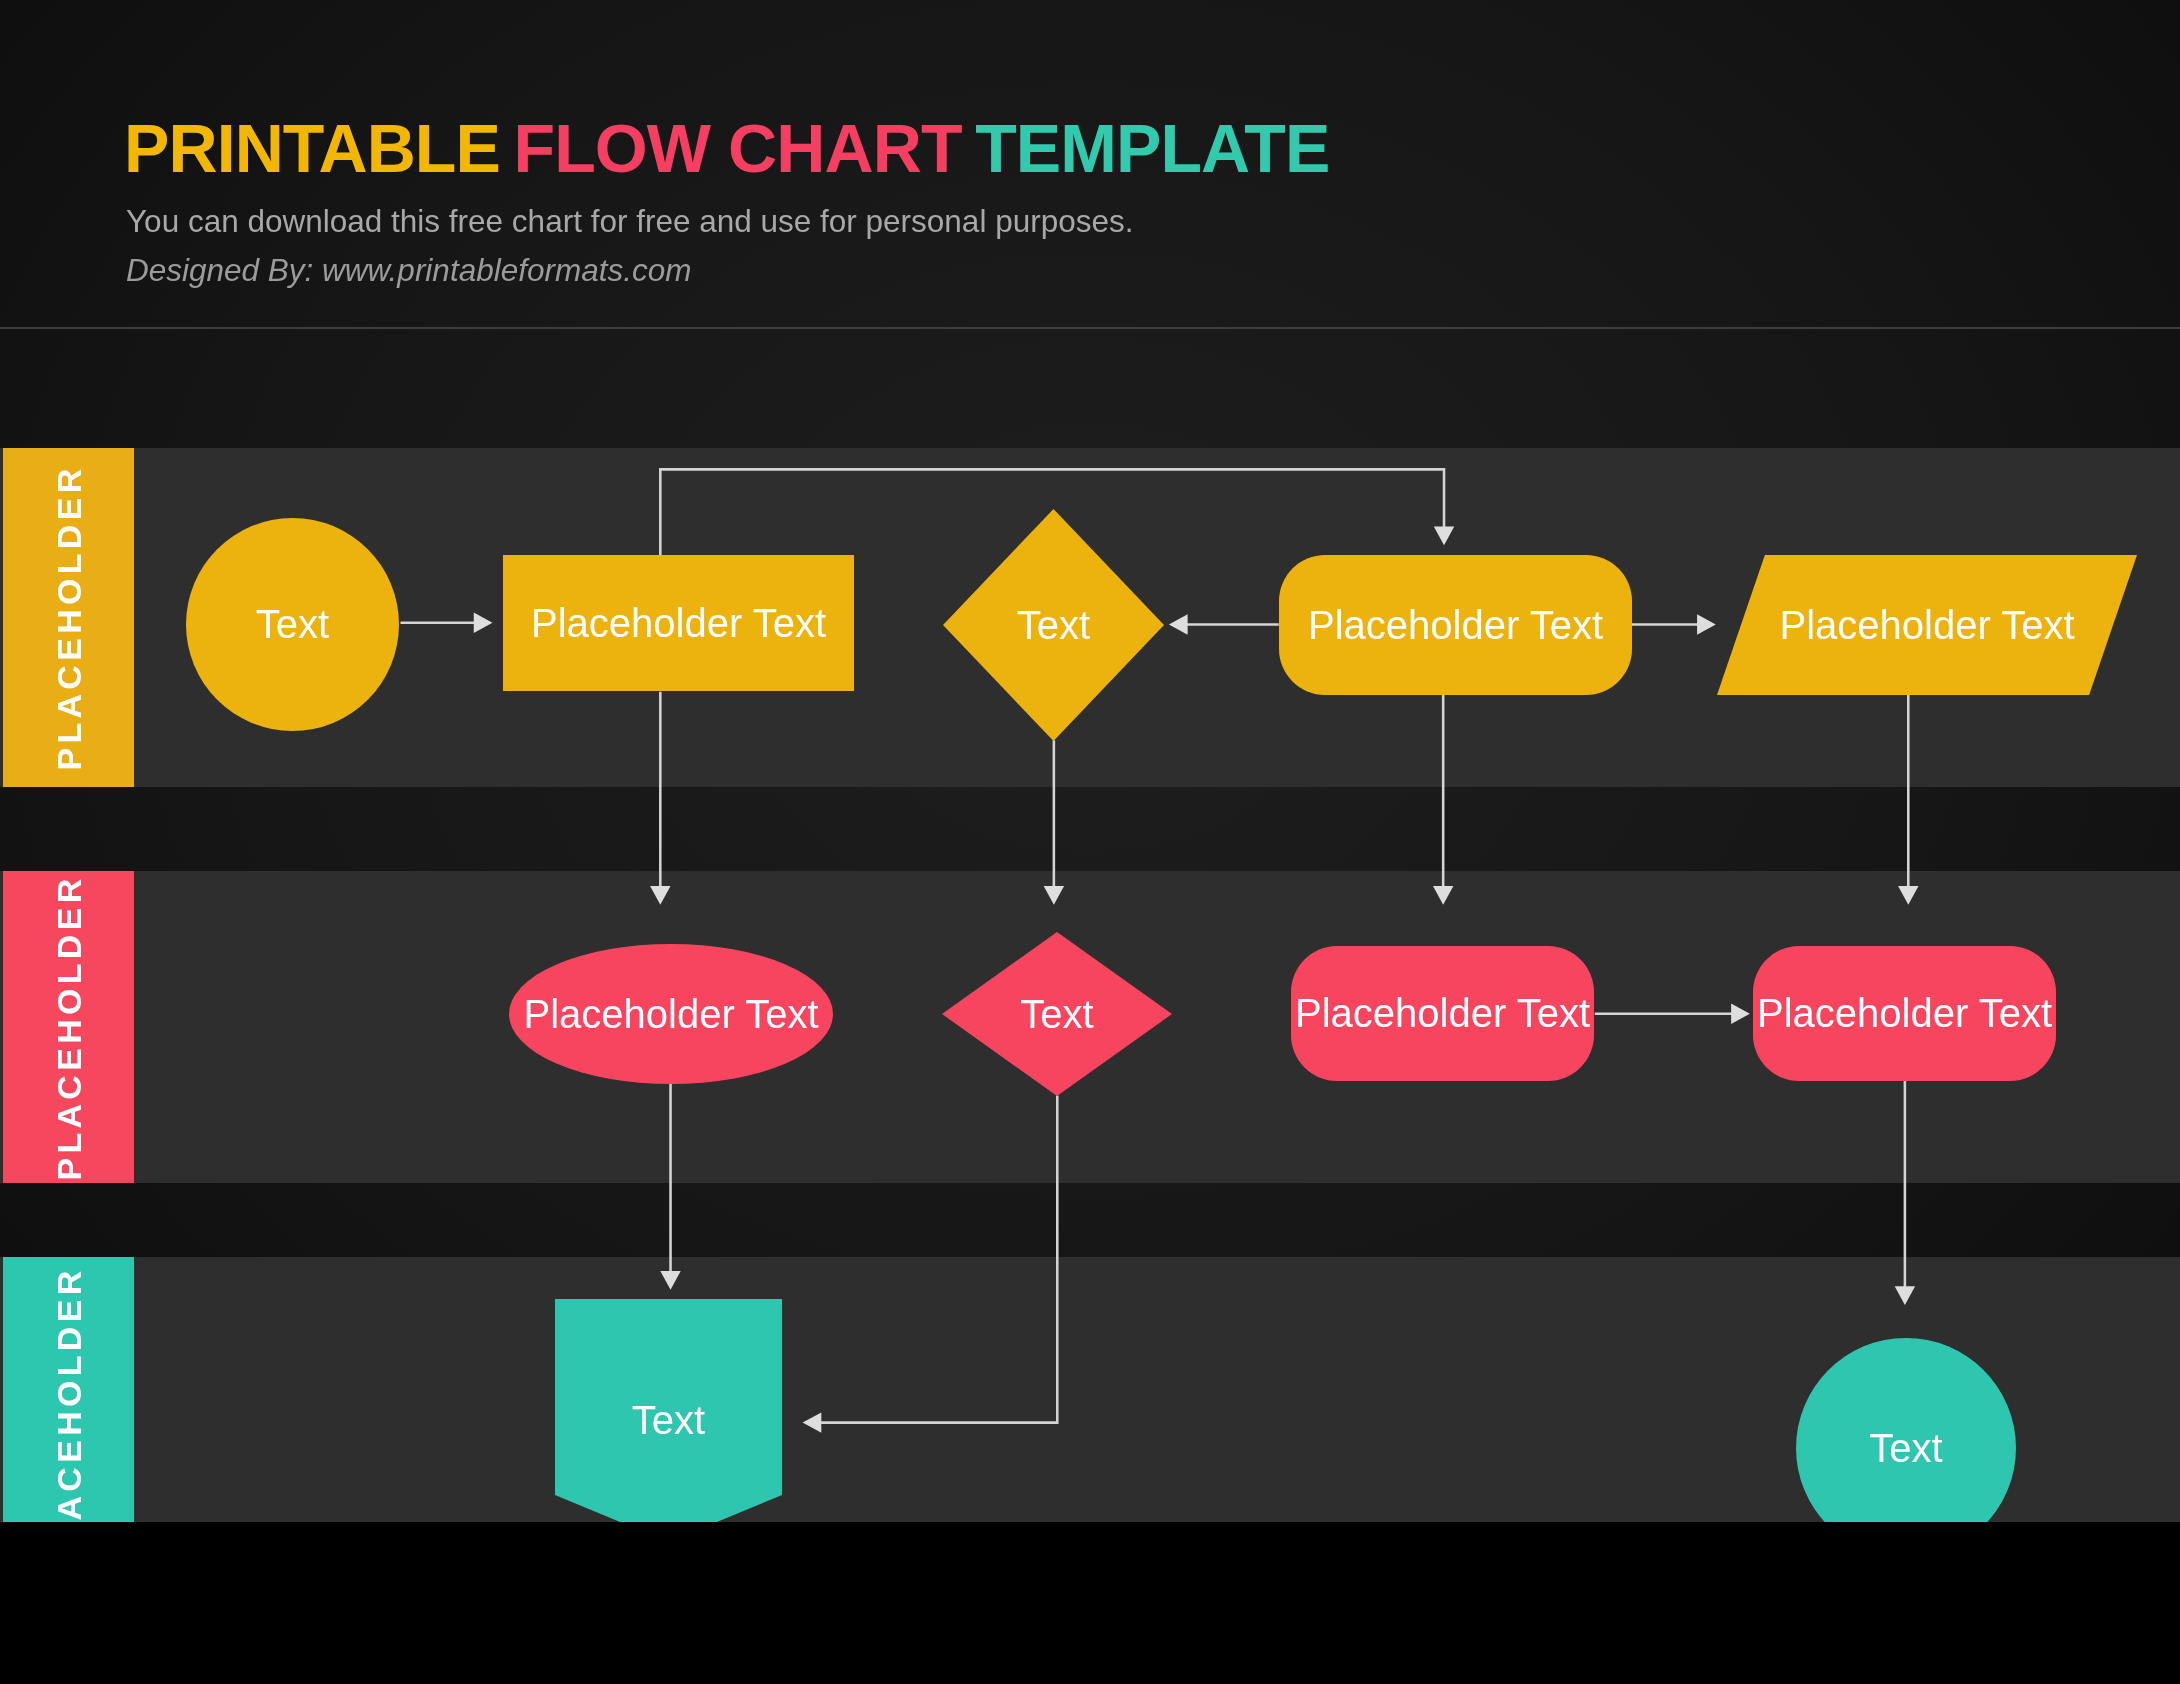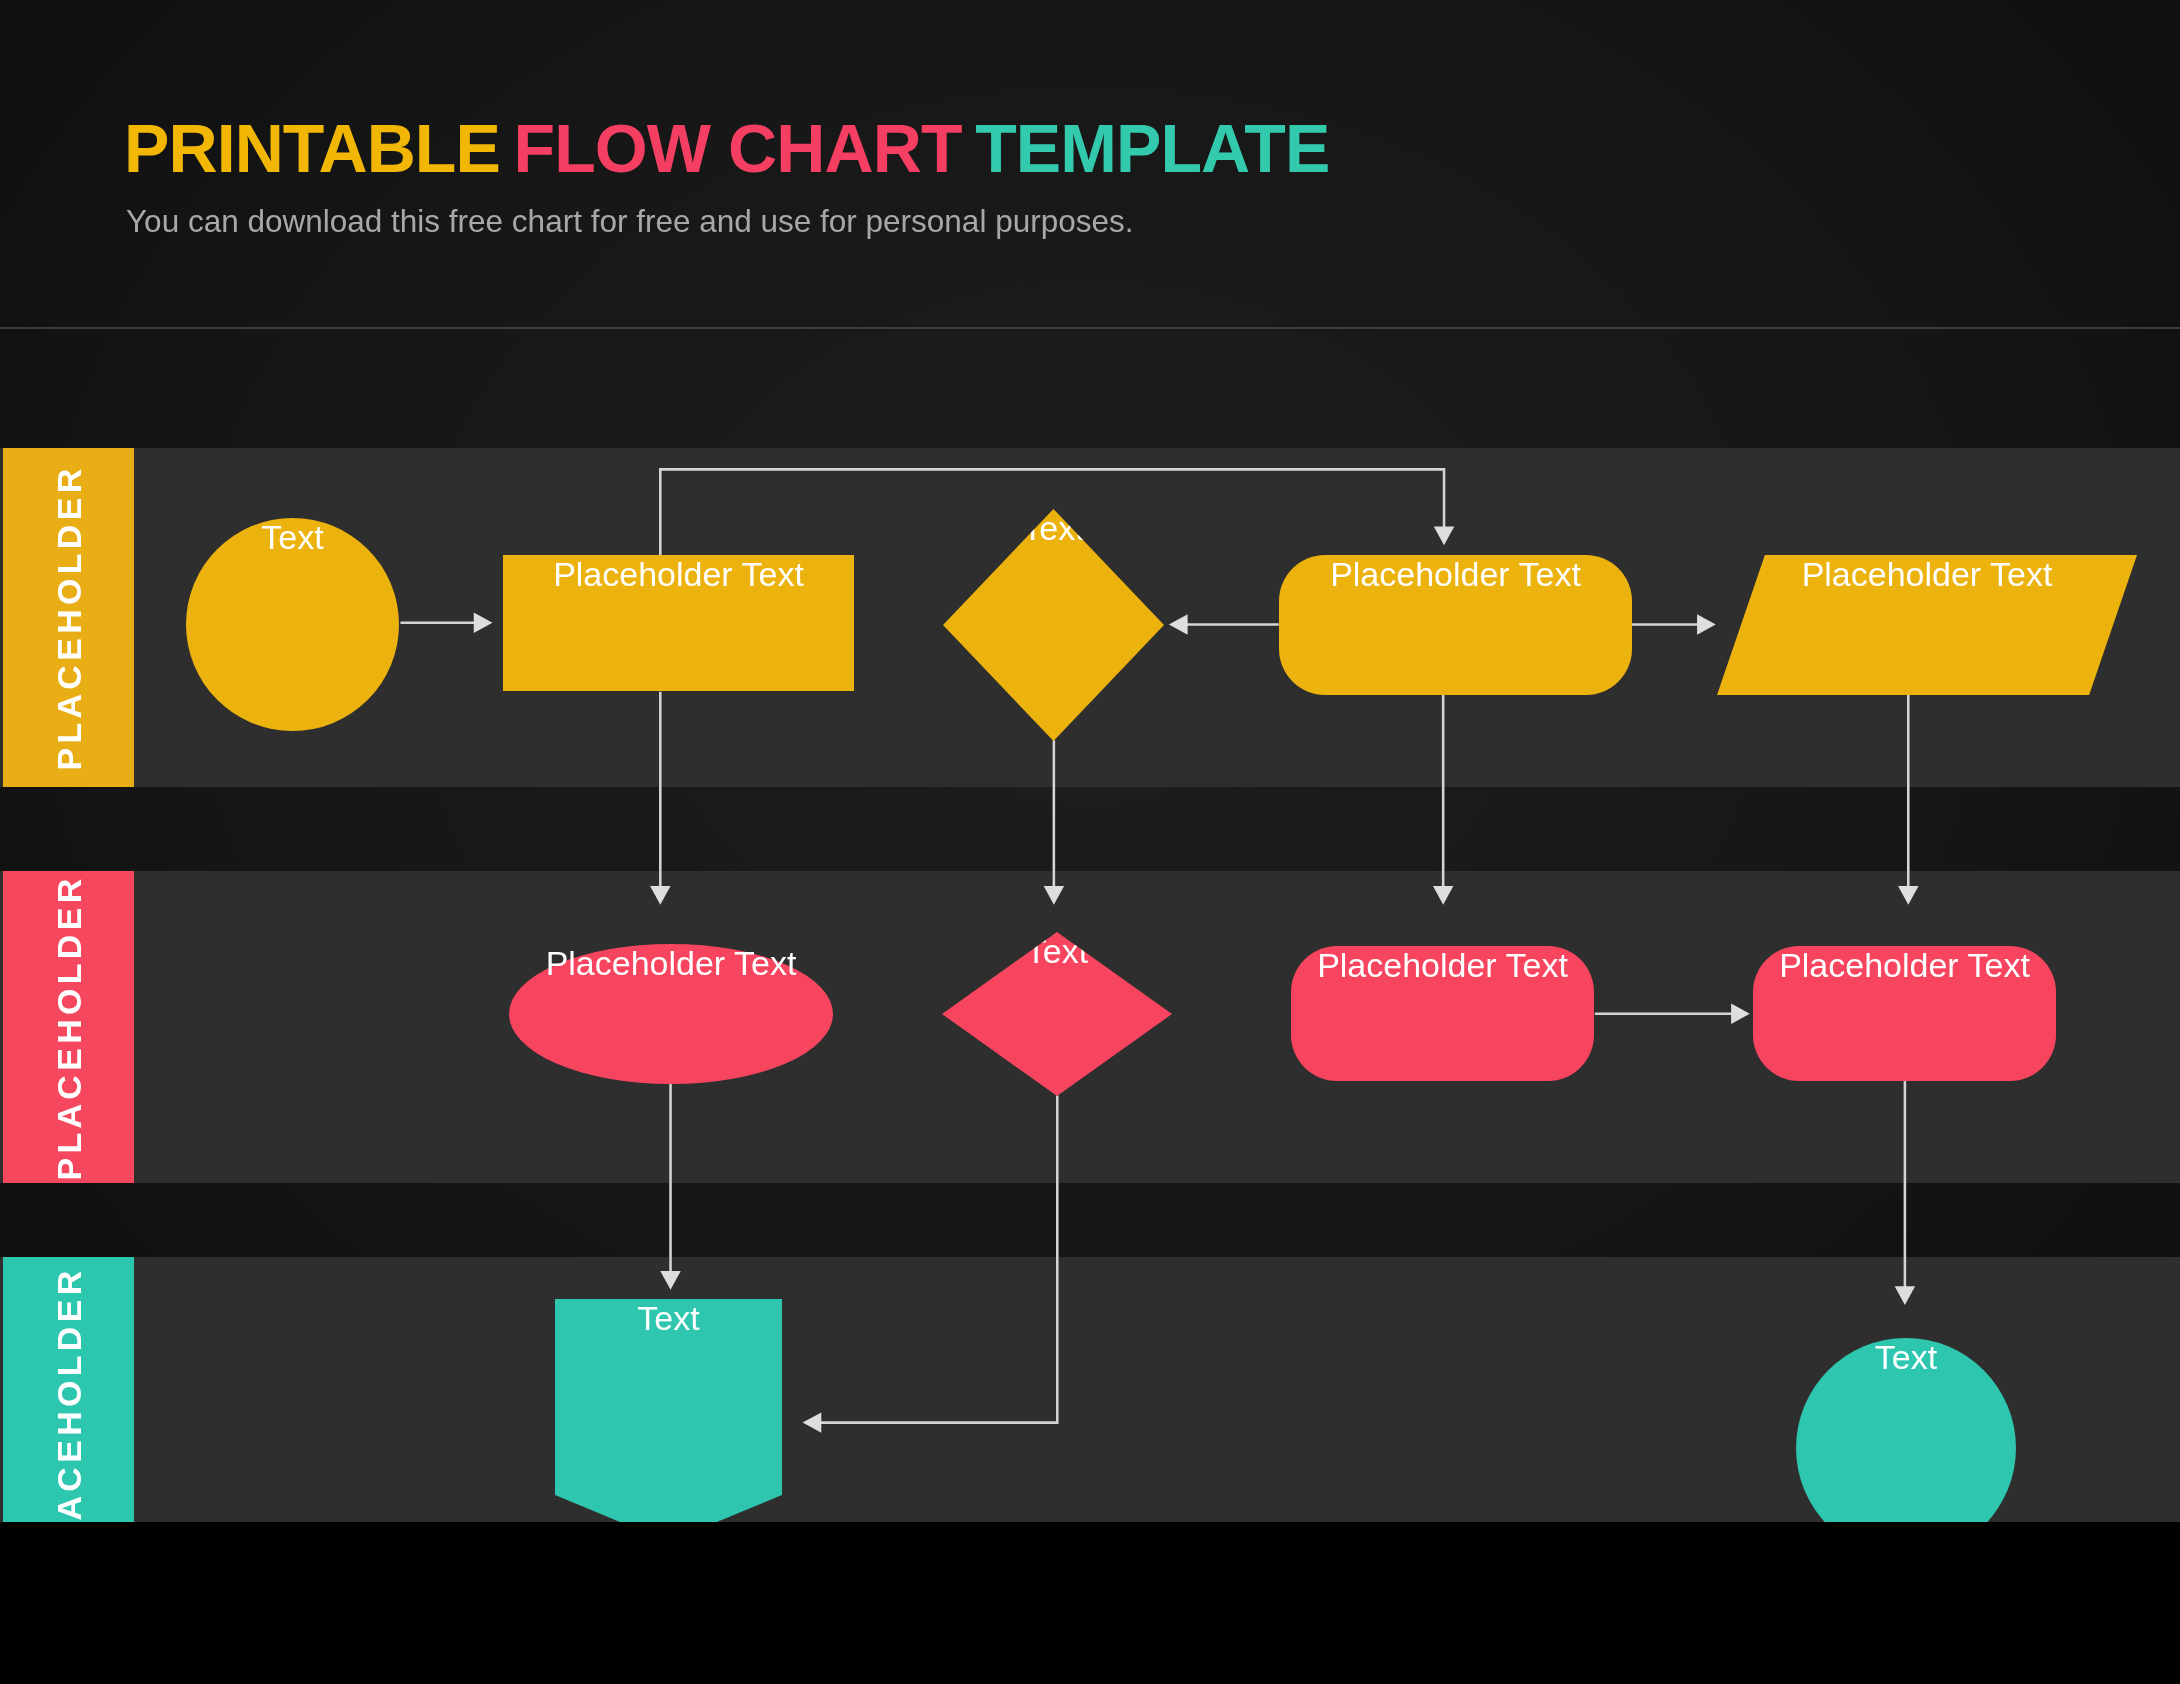--- a/index.html
+++ b/index.html
@@ -21,21 +21,21 @@
   .lane-bg{position:absolute;left:0;width:2181px;background:#2e2e2e;}
   .lane1-bg{top:448px;height:339px;}
   .lane2-bg{top:871px;height:312px;}
   .lane3-bg{top:1257px;height:325px;}
   .band{position:absolute;left:3.4px;width:131px;display:flex;align-items:center;justify-content:center;}
   .band1{top:448px;height:339px;background:#e9ad16;}
   .band2{top:871px;height:312px;background:#f5485f;}
   .band3{top:1257px;height:325px;background:#2dc6ae;}
   .band span{transform:rotate(-90deg);white-space:nowrap;color:#fff;font-size:34px;font-weight:bold;letter-spacing:4.3px;}
   
-  .node{position:absolute;display:flex;justify-content:center;color:#fff;font-size:34px;text-align:center;}
+  .node{position:absolute;display:flex;align-items:center;justify-content:center;color:#fff;font-size:40px;text-align:center;}
   .fill-yellow{background:#ecb20d;}
   .fill-pink{background:#f8455f;}
   .fill-teal{background:#2ec6af;}
   .circle{border-radius:50%;}
   .rrect{border-radius:46px;}
   .ellipse{border-radius:50%;}
   .diamond{clip-path:polygon(50% 0,100% 50%,50% 100%,0 50%);}
   .para{clip-path:polygon(11.4% 0,100% 0,88.6% 100%,0 100%);}
   .banner{clip-path:polygon(0 0,100% 0,100% 80.7%,50% 100%,0 80.7%);}
   
@@ -57,20 +57,21 @@
 </style>
 </head>
 <body>
 
 <div class="canvas">
 
   <div class="title">
     <span class="t-yellow">PRINTABLE</span><span class="t-pink">FLOW CHART</span><span class="t-teal">TEMPLATE</span>
   </div>
   <div class="subtitle">You can download this free chart for free and use for personal purposes.</div>
+  <div class="credit">Designed By: www.printableformats.com</div>
   <div class="hr"></div>
 
   <div class="lane-bg lane1-bg"></div>
   <div class="lane-bg lane2-bg"></div>
   <div class="lane-bg lane3-bg"></div>
 
   <div class="band band1">
     <span>PLACEHOLDER</span>
   </div>
   <div class="band band2">

